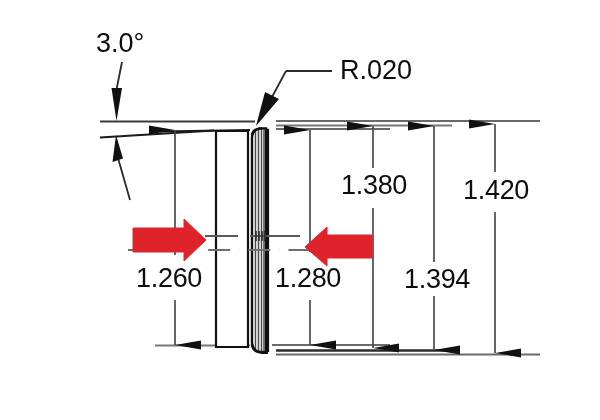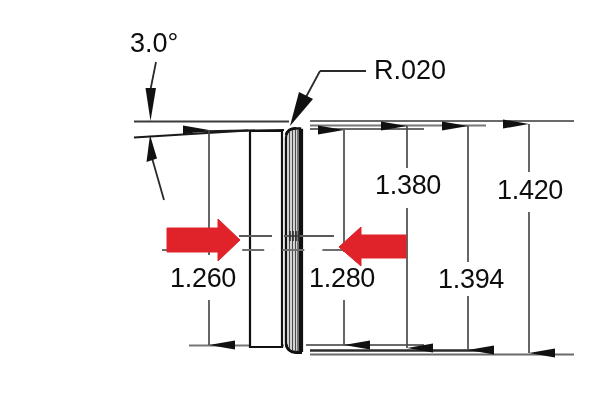--- a/index.html
+++ b/index.html
@@ -11,21 +11,20 @@
     width: 600px;
     height: 420px;
     overflow: hidden;
     font-family: "Liberation Sans", sans-serif;
   }
   #drawing-root {
     position: relative;
     width: 476px;
     height: 420px;
     background: #ffffff;
-    margin-left: 34px;
   }
   svg.canvas {
     position: absolute;
     top: 0;
     left: 0;
     width: 600px;
     height: 420px;
     display: block;
   }
   .dim-text {

